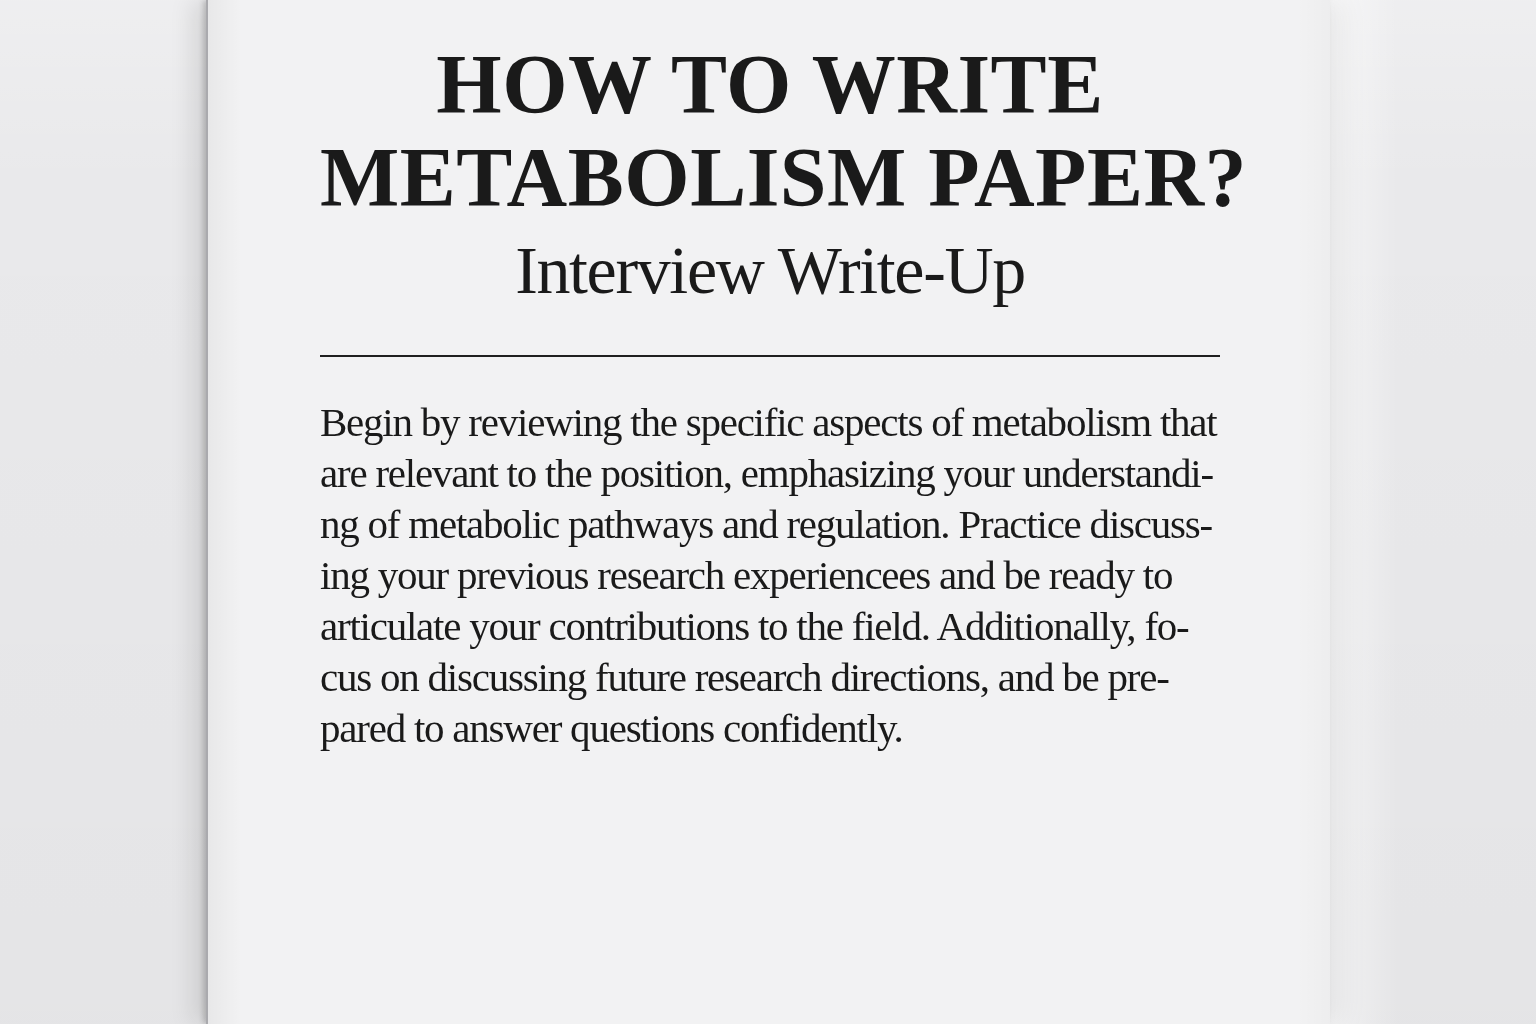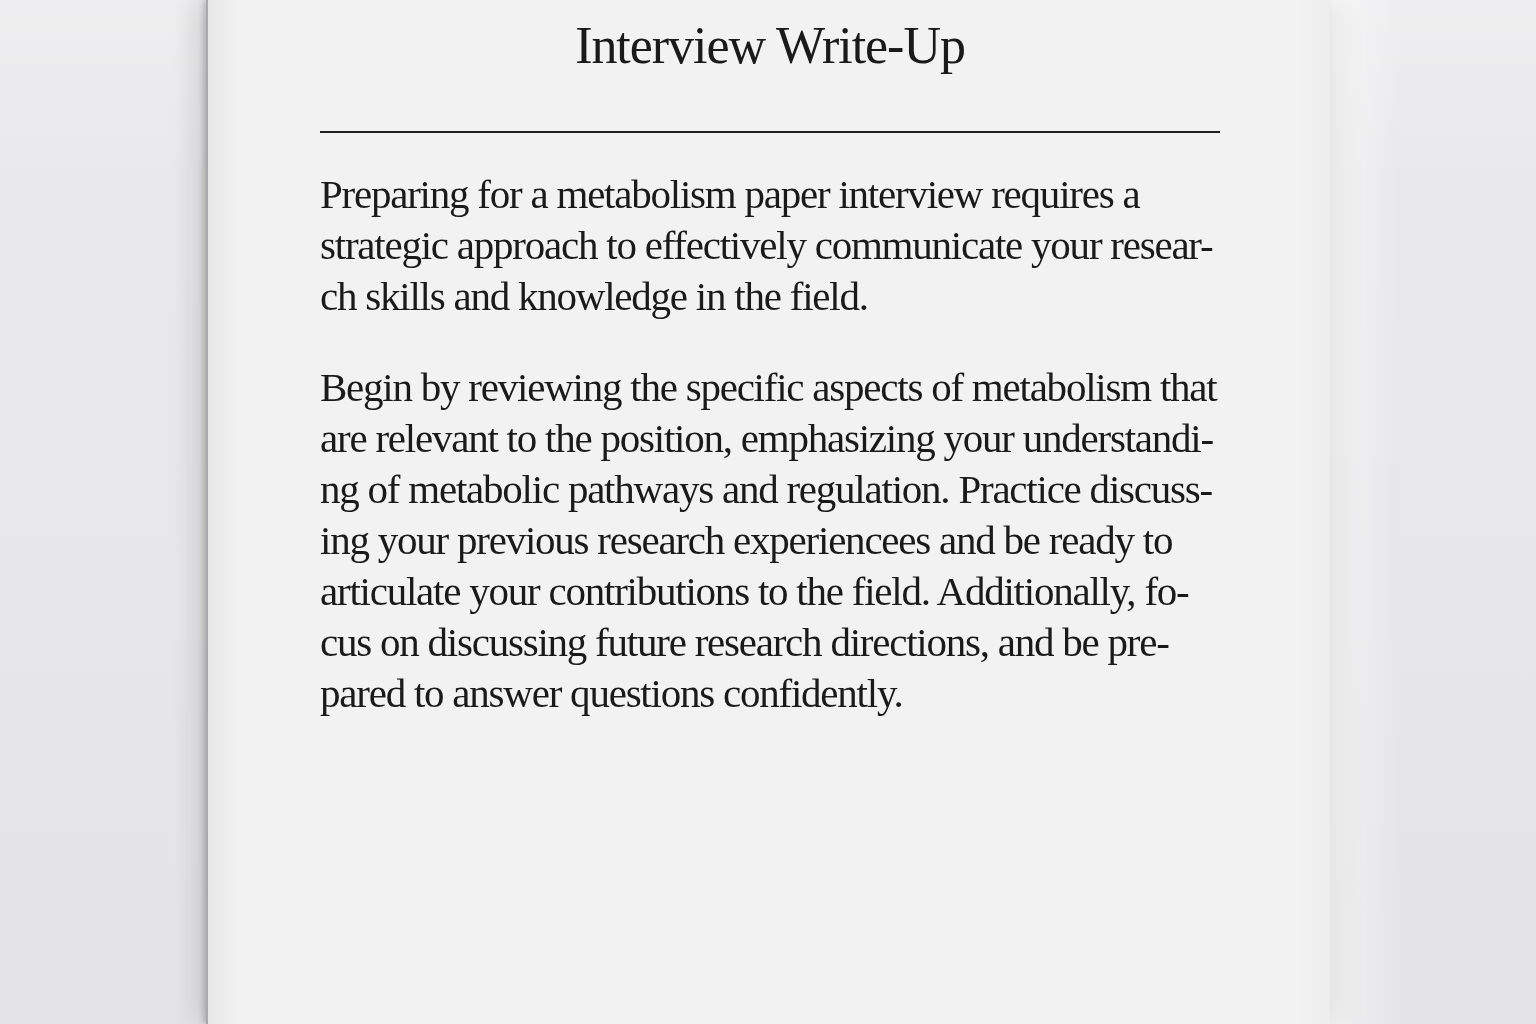--- a/index.html
+++ b/index.html
@@ -58,21 +58,21 @@
     margin: 38px 0 0 0;
     font-size: 84px;
     line-height: 93px;
     font-weight: 700;
     letter-spacing: 0.5px;
     text-align: center;
     white-space: pre;
   }
   .doc-subtitle {
     margin: 8px 0 0 0;
-    font-size: 52px;
+    font-size: 68px;
     line-height: 76px;
     font-weight: 400;
     letter-spacing: -0.02em;
     text-align: center;
     white-space: pre;
   }
   .rule {
     margin: 47px 0 0 0;
     border: none;
     border-top: 2px solid var(--divider, #1f1f1f);
@@ -99,29 +99,27 @@
 </head>
 <body>
 
 <div id="stage">
   <div class="desk"></div>
   <div class="edge-highlight"></div>
 
   <div class="paper">
     <div class="content">
 
+      <h1 class="doc-title"><span>HOW TO WRITE</span><br><span>METABOLISM PAPER?</span></h1>
 
       <h2 class="doc-subtitle">Interview Write-Up</h2>
 
       <hr class="rule">
 
 
-      <p class="body-para para-1">Preparing for a metabolism paper interview requires a
-strategic approach to effectively communicate your resear-
-ch skills and knowledge in the field.</p>
 
       <p class="body-para para-2">Begin by reviewing the specific aspects of metabolism that
 are relevant to the position, emphasizing your understandi-
 ng of metabolic pathways and regulation. Practice discuss-
 ing your previous research experiencees and be ready to
 articulate your contributions to the field. Additionally, fo-
 cus on discussing future research directions, and be pre-
 pared to answer questions confidently.</p>
 
     </div>

